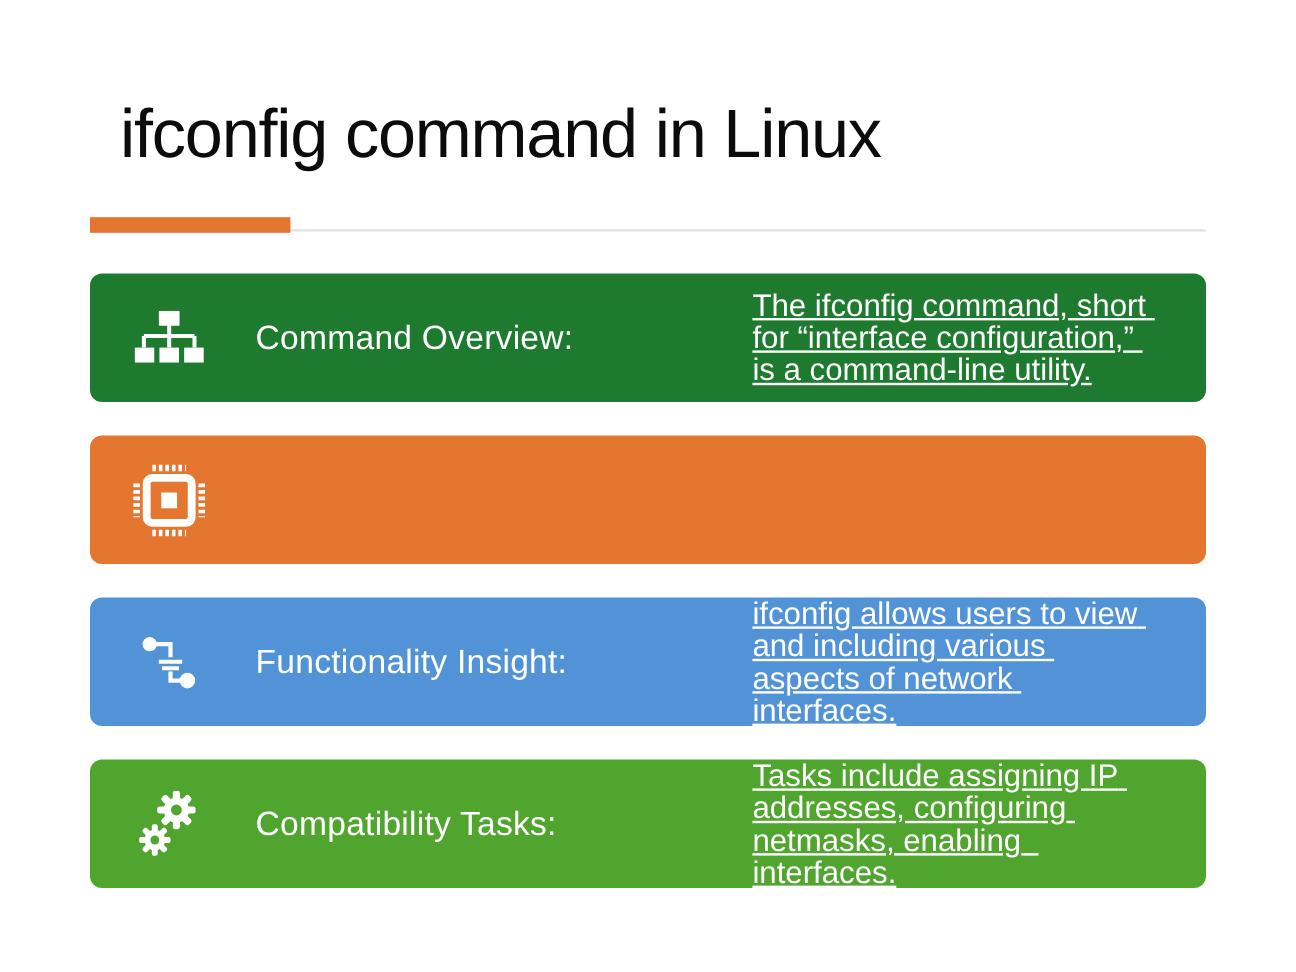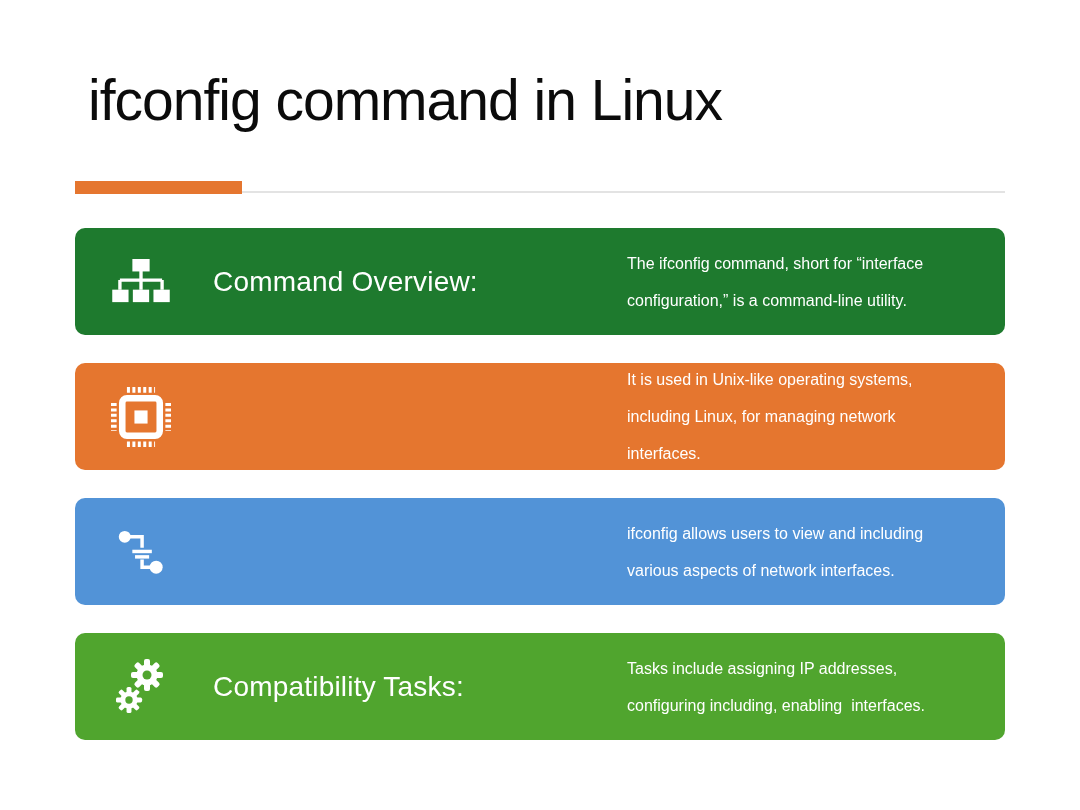--- a/index.html
+++ b/index.html
@@ -13,21 +13,21 @@
     position: relative;
     width: 1080px;
     height: 810px;
     background: #ffffff;
     overflow: hidden;
   }
   .page-title {
     position: absolute;
     left: 84px;
     top: 64px;
-    margin: 4px;
+    margin: 16px;
     font-size: 57px;
     font-weight: 500;
     letter-spacing: -1px;
     color: #0b0b0b;
     line-height: 1.15;
   }
   .rule {
     position: absolute;
     left: 75px;
     top: 181px;
@@ -76,24 +76,25 @@
     margin-left: 39px;
     font-size: 28px;
     font-weight: 400;
     letter-spacing: 0.2px;
     flex: none;
   }
   .row-desc {
     margin-left: auto;
     width: 334px;
     margin-right: 44px;
-    font-size: 16px;
-    line-height: 37px;
+    font-size: 26px;
+    line-height: 27px;
     white-space: pre-wrap;
     flex: none;
+    text-decoration: underline;
   }
 </style>
 </head>
 <body>
 
 <div class="slide">
 
   <h1 class="page-title">ifconfig command in Linux</h1>
 
   <div class="rule">
@@ -121,36 +122,36 @@
       <span class="row-icon">
         <svg viewBox="0 0 64 64" width="60" height="60" aria-hidden="true">
           <rect x="12" y="12" width="40" height="40" rx="5" fill="none" stroke="#ffffff" stroke-width="7"></rect>
           <rect x="25" y="25" width="14" height="14" fill="#ffffff"></rect>
           <path d="M17 3 H47" stroke="#ffffff" stroke-width="6" stroke-dasharray="3.2 2.6" fill="none"></path>
           <path d="M17 61 H47" stroke="#ffffff" stroke-width="6" stroke-dasharray="3.2 2.6" fill="none"></path>
           <path d="M3 17 V47" stroke="#ffffff" stroke-width="6" stroke-dasharray="3.2 2.6" fill="none"></path>
           <path d="M61 17 V47" stroke="#ffffff" stroke-width="6" stroke-dasharray="3.2 2.6" fill="none"></path>
         </svg>
       </span>
-      <span class="row-desc">It is used in Unix-like operating systems, including Linux, for managing network interfaces.</span>
     </div>
 
     <div class="row" style="background-color: rgb(82, 147, 215);">
       <span class="row-icon">
         <svg viewBox="0 0 48 48" width="52" height="52" aria-hidden="true">
           <g stroke="#ffffff" stroke-width="3.2" fill="none">
             <path d="M10 10 H25 V20"></path>
             <path d="M16 23.5 H34"></path>
             <path d="M18.5 28.5 H31.5"></path>
             <path d="M25 31 V38 H35"></path>
           </g>
           <circle cx="9" cy="10" r="5.5" fill="#ffffff"></circle>
           <circle cx="38" cy="38" r="6" fill="#ffffff"></circle>
         </svg>
       </span>
+      <span class="row-title">Functionality Insight:</span>
       <span class="row-desc">ifconfig allows users to view and including various aspects of network interfaces.</span>
     </div>
 
     <div class="row" style="background-color: rgb(80, 165, 46);">
       <span class="row-icon">
         <svg viewBox="0 0 50 56" width="50" height="56" aria-hidden="true">
           <g fill="#ffffff">
             <g transform="translate(31,16)">
               <circle r="10.5"></circle>
               <rect x="-3" y="-16" width="6" height="9" rx="2"></rect>
@@ -172,17 +173,17 @@
               <rect x="-3" y="-16" width="6" height="9" rx="2" transform="rotate(180)"></rect>
               <rect x="-3" y="-16" width="6" height="9" rx="2" transform="rotate(225)"></rect>
               <rect x="-3" y="-16" width="6" height="9" rx="2" transform="rotate(270)"></rect>
               <rect x="-3" y="-16" width="6" height="9" rx="2" transform="rotate(315)"></rect>
               <circle r="4.5" fill="#50a52e"></circle>
             </g>
           </g>
         </svg>
       </span>
       <span class="row-title">Compatibility Tasks:</span>
-      <span class="row-desc">Tasks include assigning IP addresses, configuring including, enabling  interfaces.</span>
+      <span class="row-desc">Tasks include assigning IP addresses, configuring netmasks, enabling  interfaces.</span>
     </div>
 
   </div>
 </div>
 
 </body></html>

